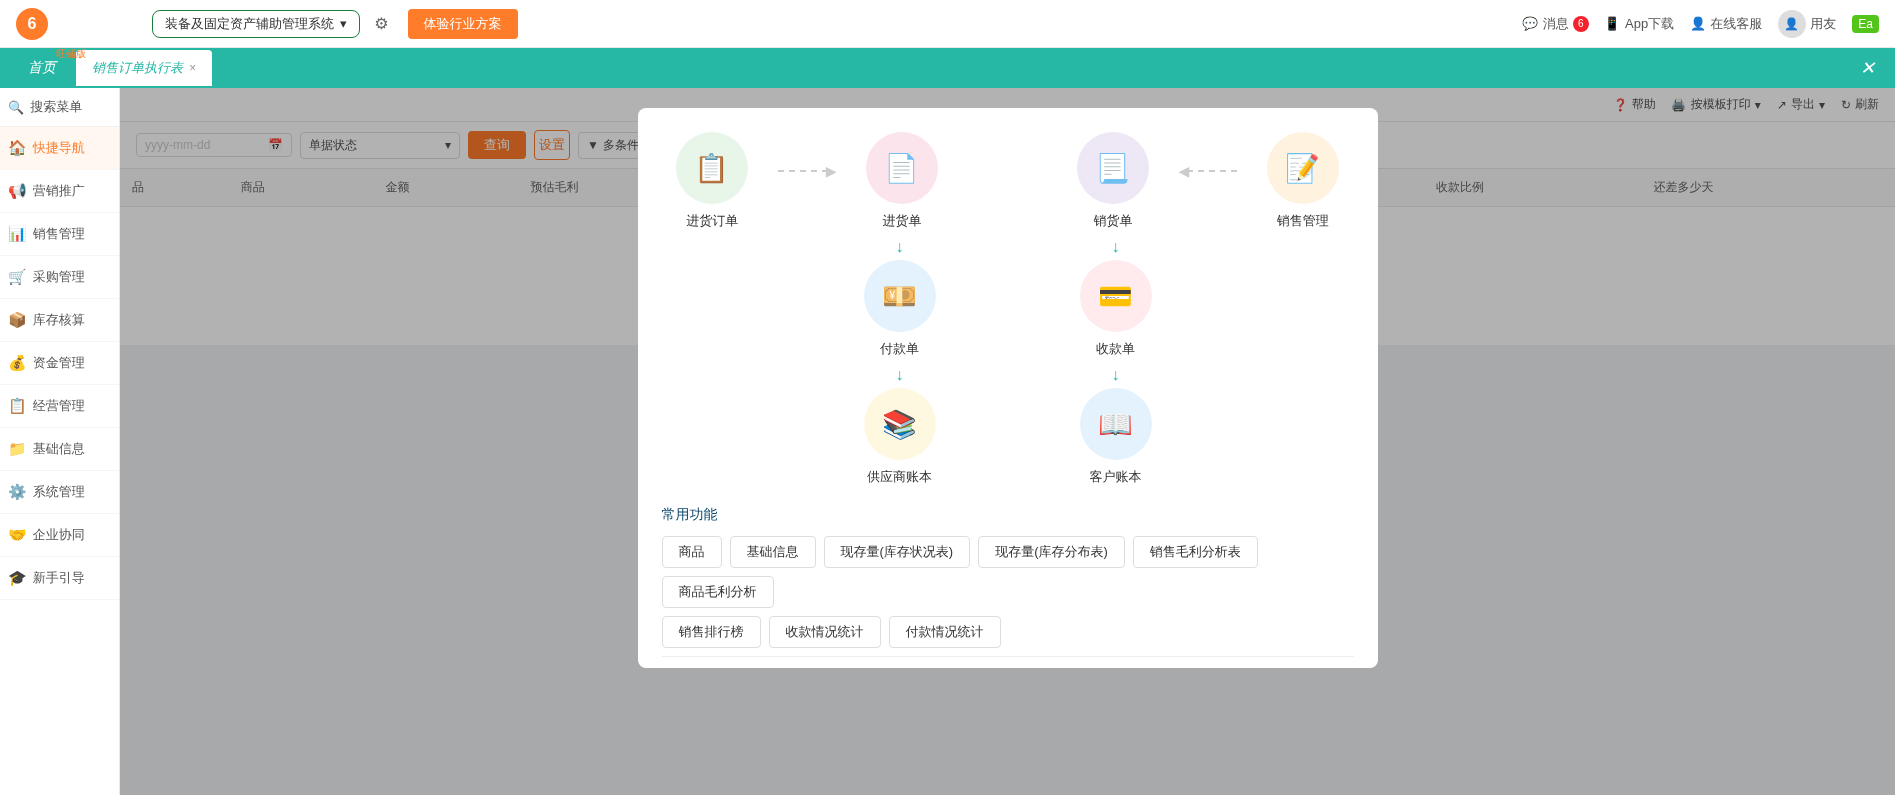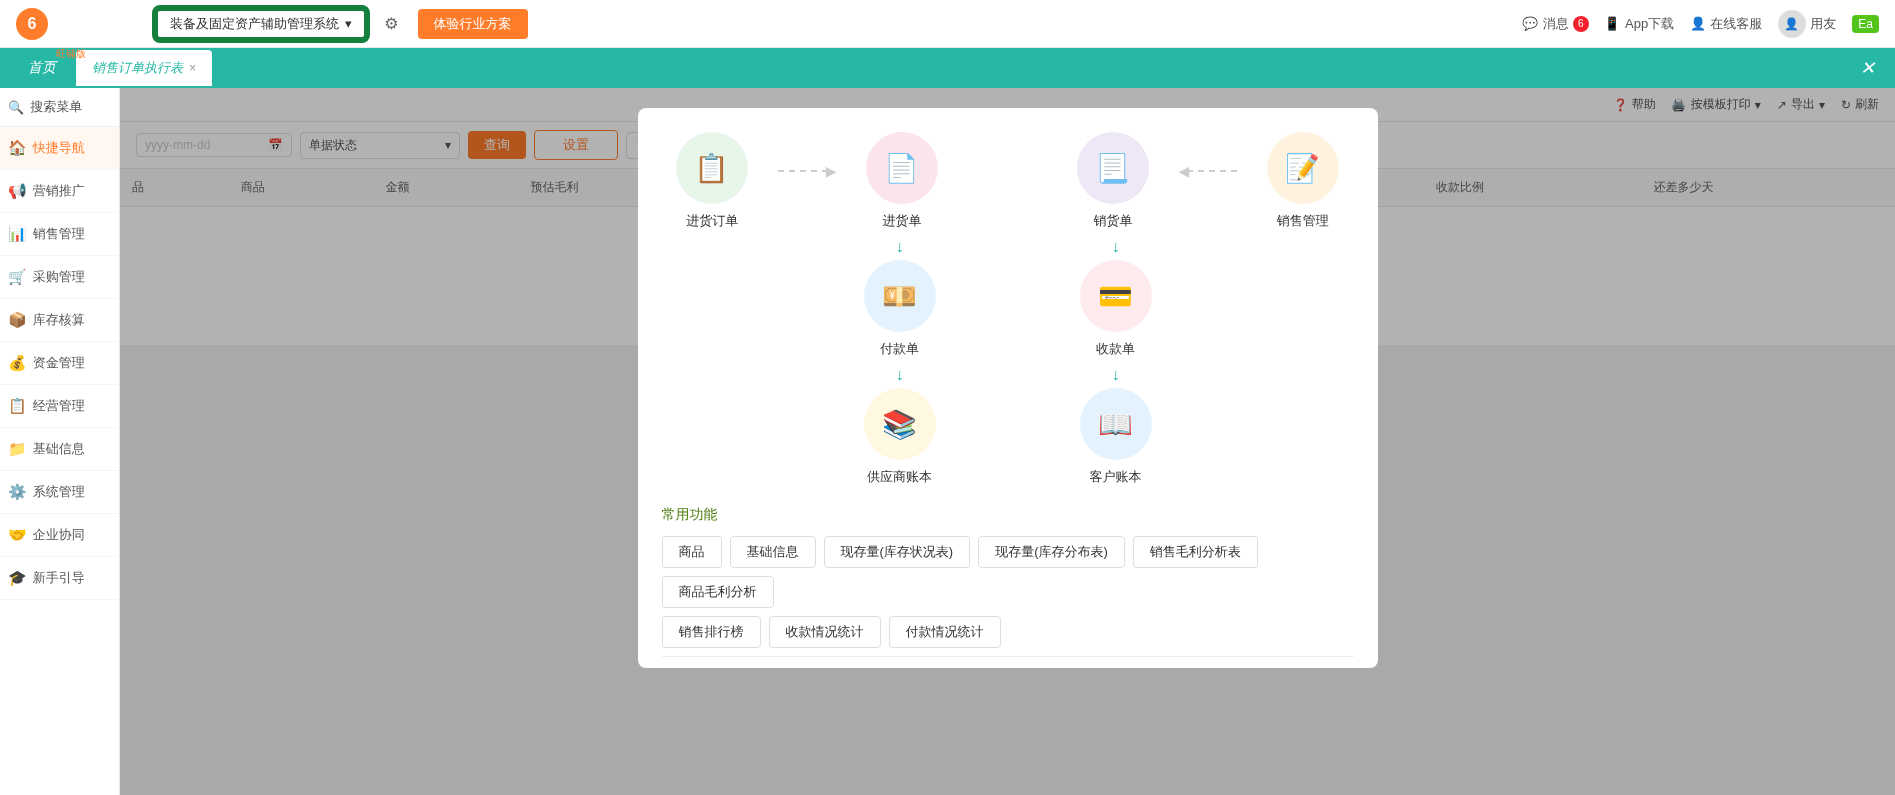--- a/index.html
+++ b/index.html
@@ -27,21 +27,21 @@
       background: #ff7c2a;
       border-radius: 50%;
       display: flex; align-items: center; justify-content: center;
       color: white; font-size: 16px; font-weight: bold;
     }
     .logo-text { font-size: 12px; color: #333; line-height: 1.3; }
     .logo-text span { display: block; }
     .system-selector {
       display: flex; align-items: center; gap: 6px;
       padding: 4px 12px;
-      border: 6px solid #15803d;
+      border: 1px solid #15803d;
       border-radius: 8px;
       cursor: pointer;
       color: #333;
       font-size: 13px;
       margin-left: 16px;
     }
     .trial-btn {
       background: #ff7c2a;
       color: white;
       border: none;
@@ -228,21 +228,21 @@
       border: none;
       padding: 5px 16px;
       border-radius: 4px;
       cursor: pointer;
       font-size: 13px;
     }
     .setting-btn {
       background: white;
       color: #ff7c2a;
       border: 1px solid #ff7c2a;
-      padding: 5px 28px;
+      padding: 5px 4px;
       border-radius: 4px;
       cursor: pointer;
       font-size: 13px;
     }
     .more-conditions {
       display: flex; align-items: center; gap: 4px;
       color: #555; font-size: 12px; cursor: pointer;
       padding: 4px 8px; border: 1px solid #ddd; border-radius: 4px;
     }
 
@@ -306,21 +306,21 @@
       display: flex; align-items: center; justify-content: center;
       font-size: 28px;
     }
     .flow-label {
       font-size: 13px;
       color: #333;
     }
 
     
     .quick-functions { margin-top: 8px; }
-    .quick-title { font-size: 14px; color: #4d7c0f; margin-bottom: 12px; }
+    .quick-title { font-size: 14px; color: #0c4a6e; margin-bottom: 12px; }
     .quick-btns { display: flex; flex-wrap: wrap; gap: 8px; margin-bottom: 8px; }
     .quick-btn {
       padding: 6px 16px;
       border: 1px solid #ddd;
       border-radius: 4px;
       background: white;
       color: #333;
       font-size: 13px;
       cursor: pointer;
     }

